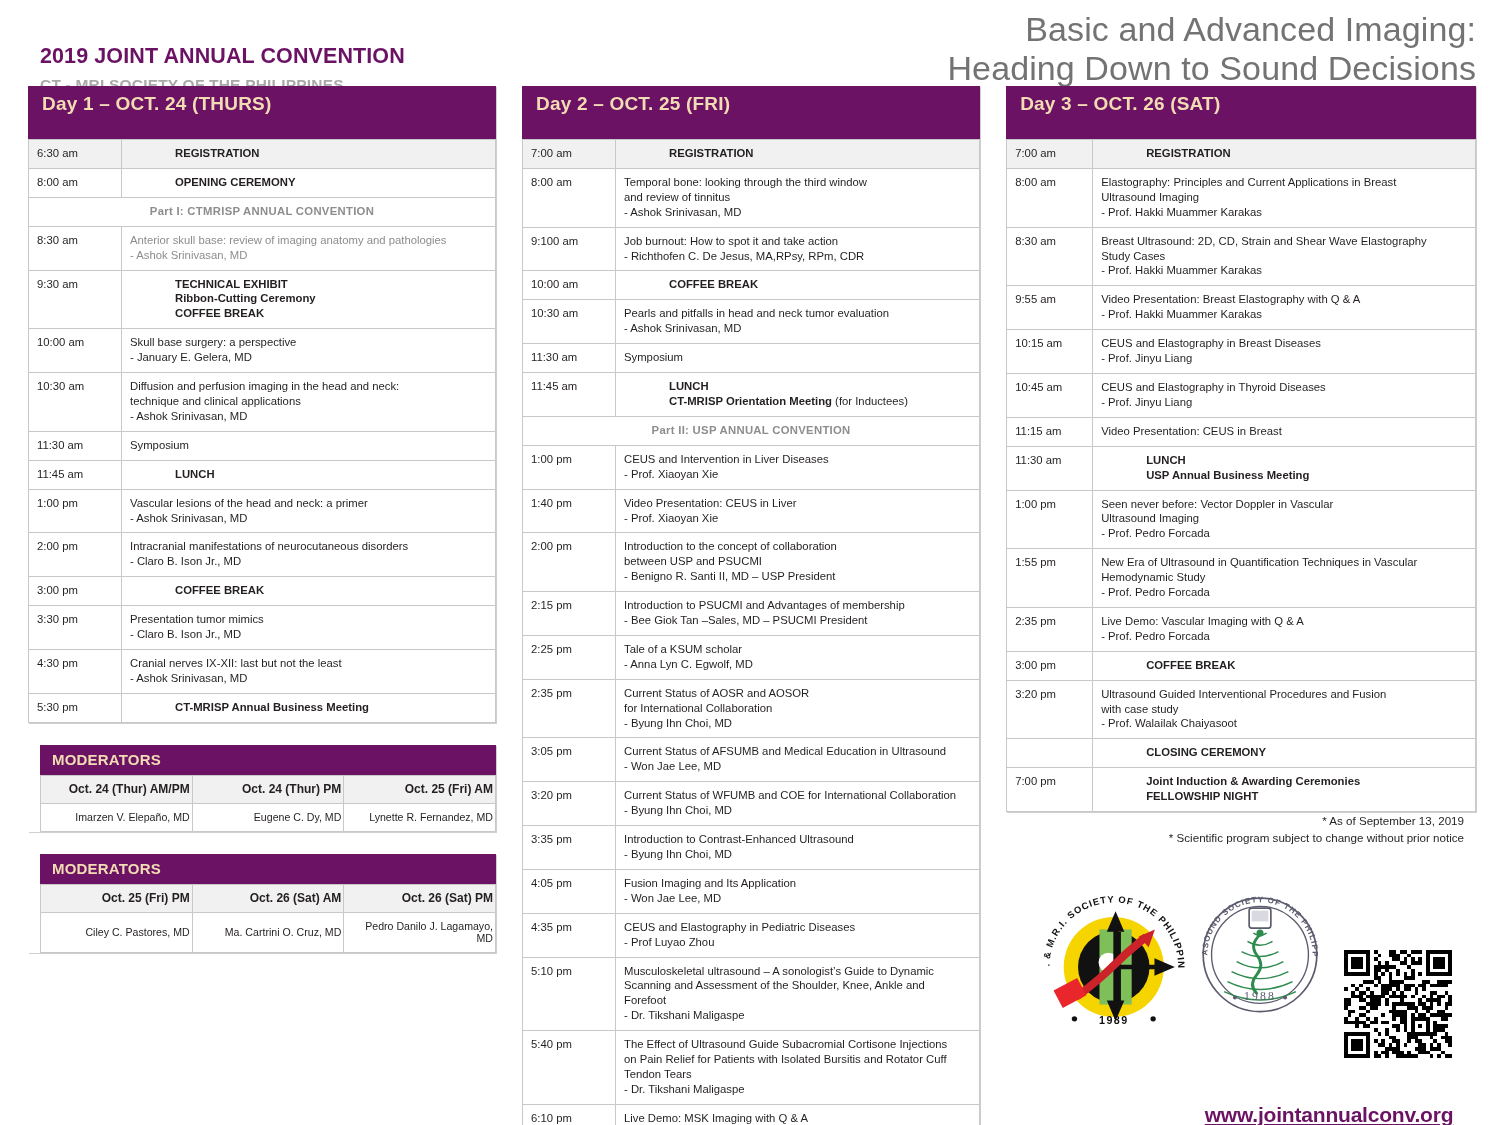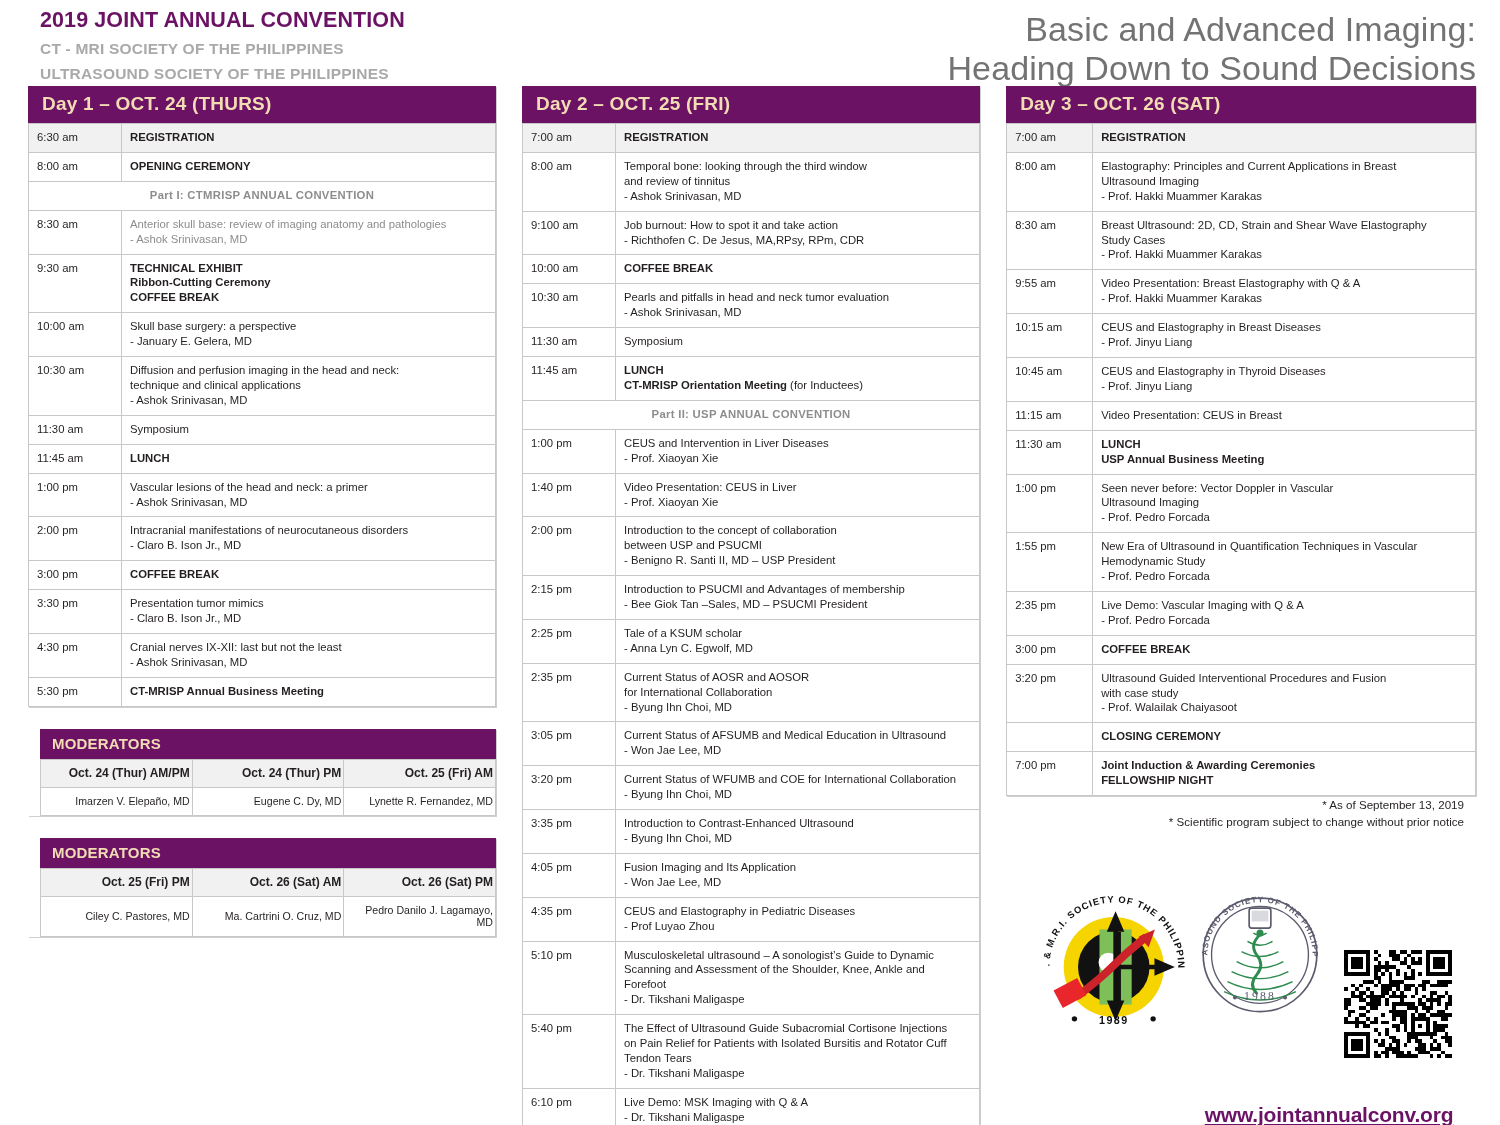--- a/index.html
+++ b/index.html
@@ -10,48 +10,48 @@
     font-family:"Liberation Sans", sans-serif;
     color:#231f20;
     position:relative;
     overflow:hidden;
   }
 
   
   .header { display:flex; justify-content:space-between; align-items:flex-start;
             padding:8px 24px 0 40px; height:86px; }
   .hdr-left { line-height:1.12; }
-  .hdr-title { font-size:21.5px; font-weight:bold; color:#6b1264; letter-spacing:.1px; }
+  .hdr-title { font-size:21.5px; font-weight:bold; color:#6b1264; letter-spacing:.1px;margin-top:36px; }
   .hdr-sub   { font-size:15.5px; font-weight:bold; color:#a9a9a9; letter-spacing:.2px;margin-top:8px; }
   .hdr-right { text-align:right; line-height:1.16; padding-top:2px; }
   .hdr-theme { font-size:34px; color:#737373; letter-spacing:.1px; font-weight:400; }
 
   
   .columns { display:flex; gap:26px; padding:0 24px 0 28px; align-items:flex-start; }
   .col { width:472px; }
   .col3 { width:484px; }
 
   .daybar {
     background:#6b1264; color:#f2dcb3;
     font-size:19px; font-weight:bold;
-    padding:7px 14px 8px 14px;
+    padding:7px 14px 24px 14px;
     letter-spacing:.2px;
     box-shadow:1px 1px 0 #cfcfcf;
   }
 
   table.sched { width:100%; border-collapse:collapse; table-layout:fixed;
                 box-shadow:1px 1px 0 #cfcfcf;padding-left:7px; }
   table.sched td { border:1px solid #c8c8c8; vertical-align:top;
                    padding:6px 8px 7px 8px; font-size:11.3px; line-height:1.32; }
   td.time { width:93px; white-space:nowrap; color:#231f20; }
   .col3 td.time { width:86px; }
   td.ev { }
   tr.grey td { background:#f1f1f1; }
   tr.grey td.ev { font-weight:bold; }
-  .b { font-weight:bold; }
+  .b { font-weight:bold;margin-left:45px; }
   .muted { color:#8d8d8d; }
   td.part { text-align:center; font-weight:bold; color:#8d8d8d;
             font-size:12.6px; letter-spacing:.3px; padding:7px 0 8px 0; }
 
   
   .modblock { margin-top:22px; width:468px; box-shadow:1px 1px 0 #cfcfcf;padding-left:12px; }
   .modbar { background:#6b1264; color:#f2dcb3; font-size:15px; font-weight:bold;
             padding:6px 12px 7px 12px; letter-spacing:.2px; }
   table.mod { width:100%; border-collapse:collapse; table-layout:fixed; }
   table.mod td { border:1px solid #c8c8c8; text-align:right; }

